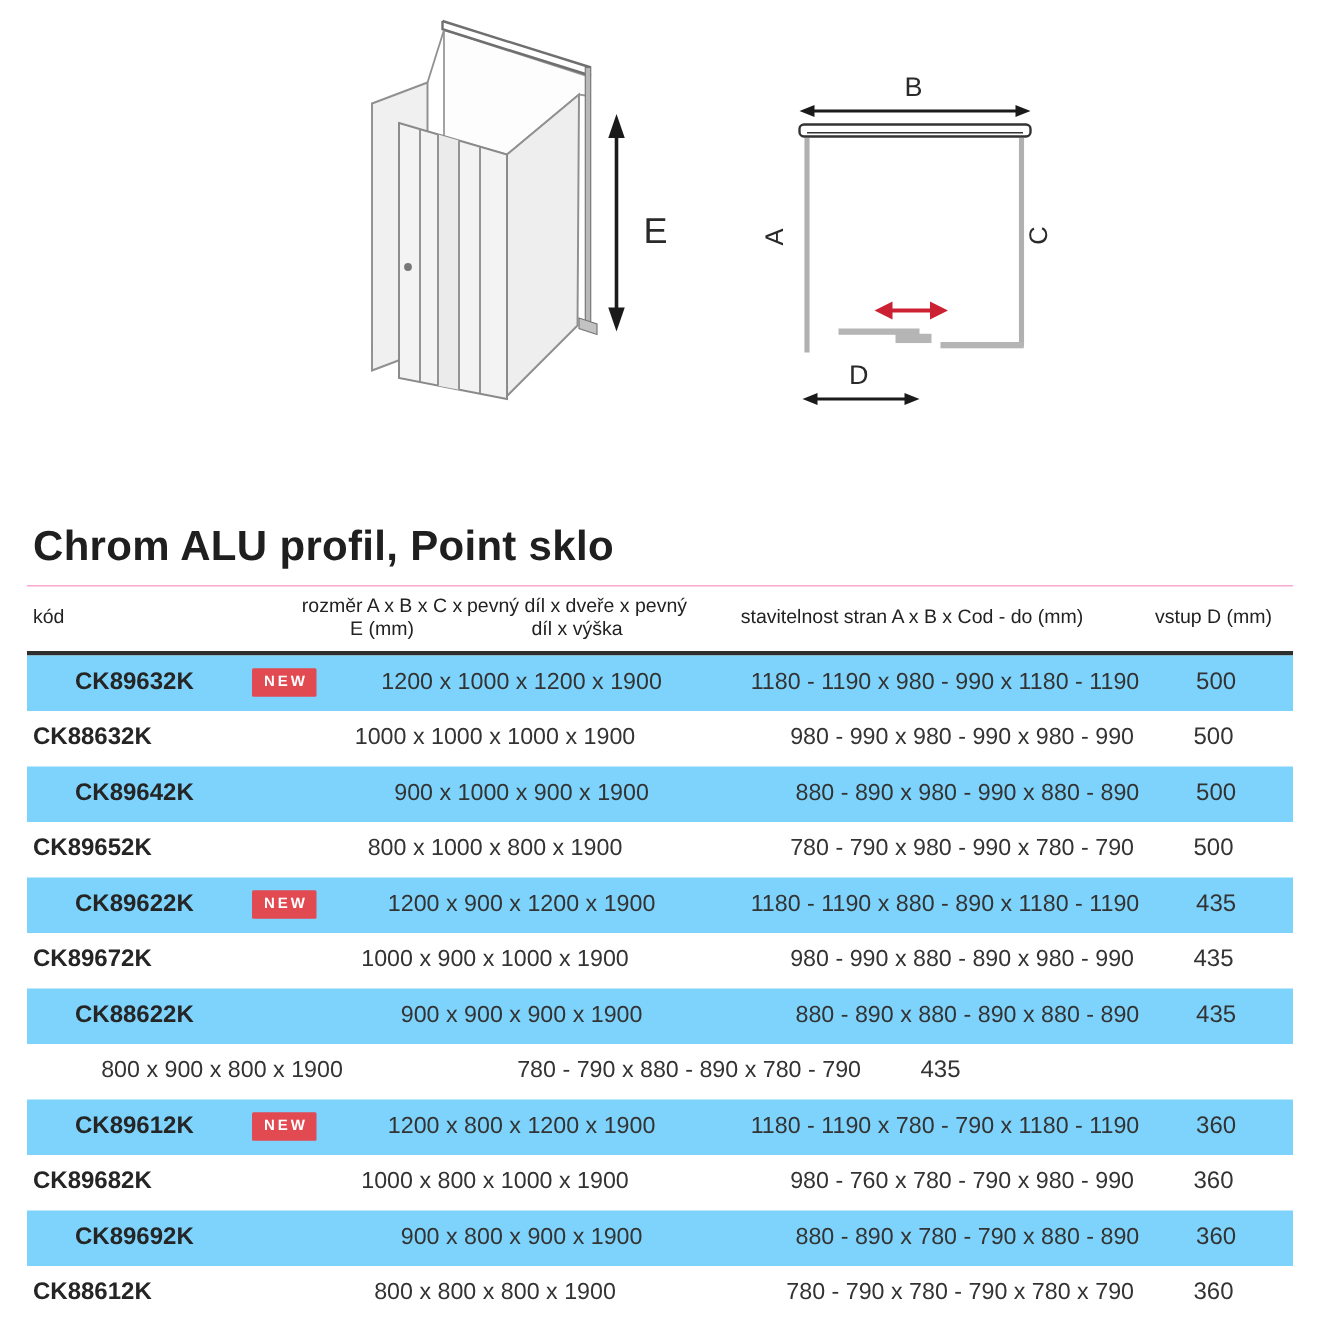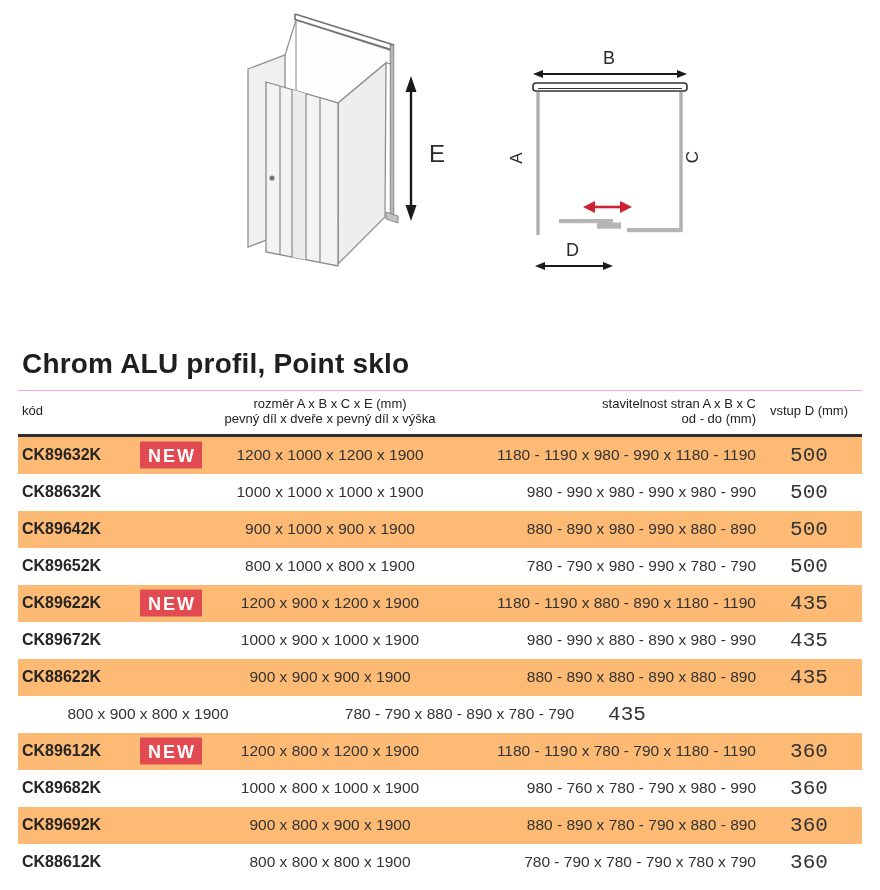--- a/index.html
+++ b/index.html
@@ -22,32 +22,32 @@
   }
   .spec-table { margin:0 18px; width:844px; }
   .t-header {
     display:flex; align-items:center;
     border-top:1px solid #f9a8d4;
     border-bottom:3px solid #2e2e2e;
     padding:6px 0 7px 0; min-height:46px;
     font-size:13px; color:#222; line-height:1.15;
   }
   .t-row { display:flex; align-items:center; height:37px; font-size:15.5px; color:#333; }
-  .t-row.alt { background:#fdba74; }
+  .t-row.alt { background:#7dd3fc;padding-left:28px; }
   .col-code  { width:182px; padding-left:4px; position:relative; text-align:left; }
   .col-dim   { width:260px; text-align:center; }
   .col-adj   { width:296px; text-align:right; }
   .col-entry { width:106px; text-align:center; }
   .t-row .col-code  { font-weight:bold; font-size:16px; color:#252525; }
-  .t-row .col-entry { font-size:21px;font-family:Liberation Mono, monospace; }
-  .hdr-two-line { display:flex; flex-direction:column; justify-content:center; }
+  .t-row .col-entry { font-size:16px; }
+  .hdr-two-line { display:flex; justify-content:center; }
   .badge {
     position:absolute; left:122px; top:50%; transform:translateY(-50%);
     background:#e24a52; color:#fff; font-weight:bold;
-    font-size:18px; letter-spacing:2px; line-height:1;
+    font-size:10px; letter-spacing:2px; line-height:1;
     padding:5px 6px 4px 8px; border-radius:1px;
   }
 </style>
 </head>
 <body>
 
 <div class="diagram-area">
 
   <svg id="iso-svg" width="250" height="300" viewBox="0 0 250 300">
 

